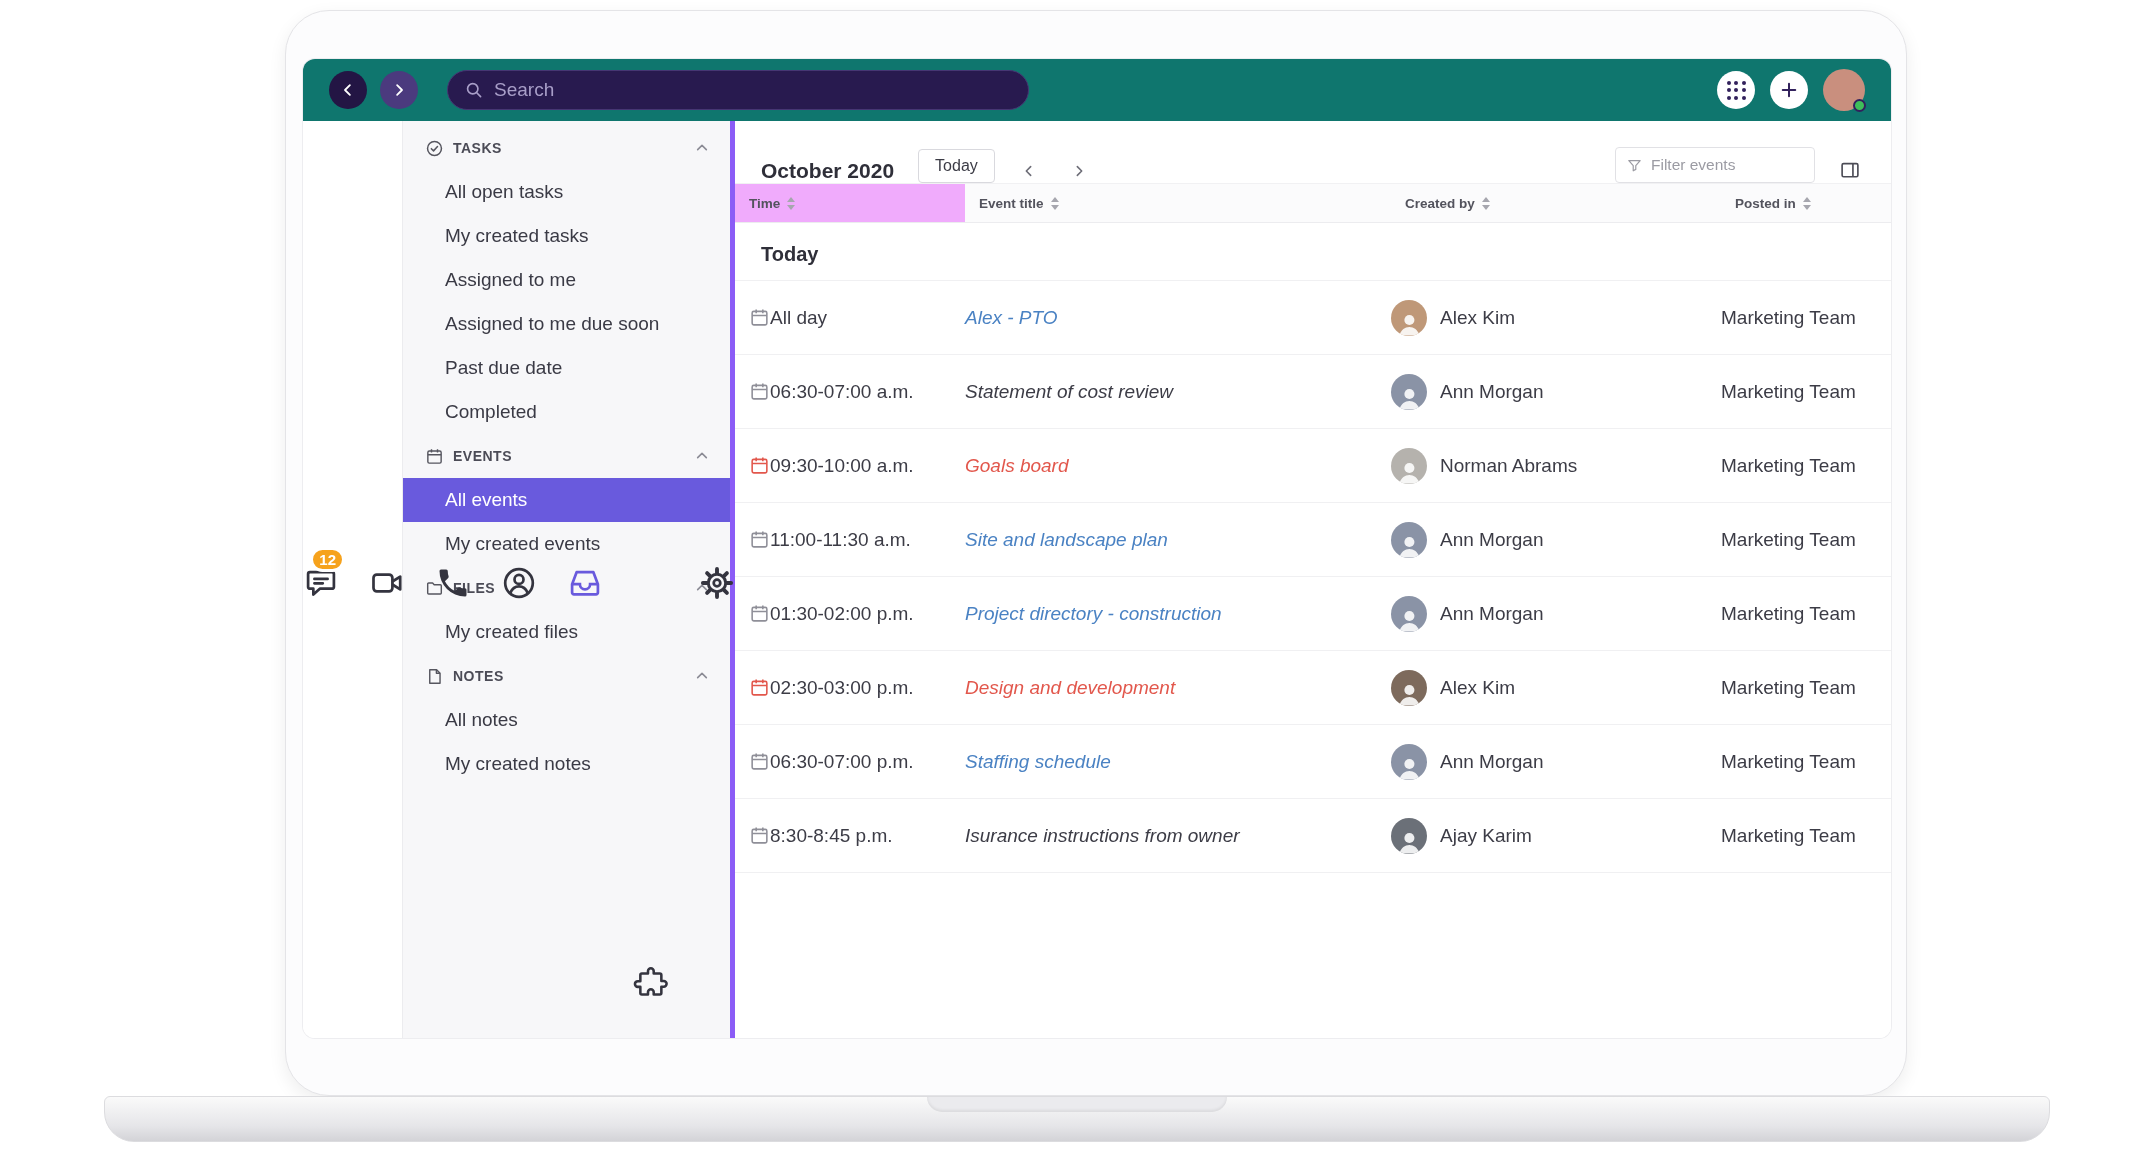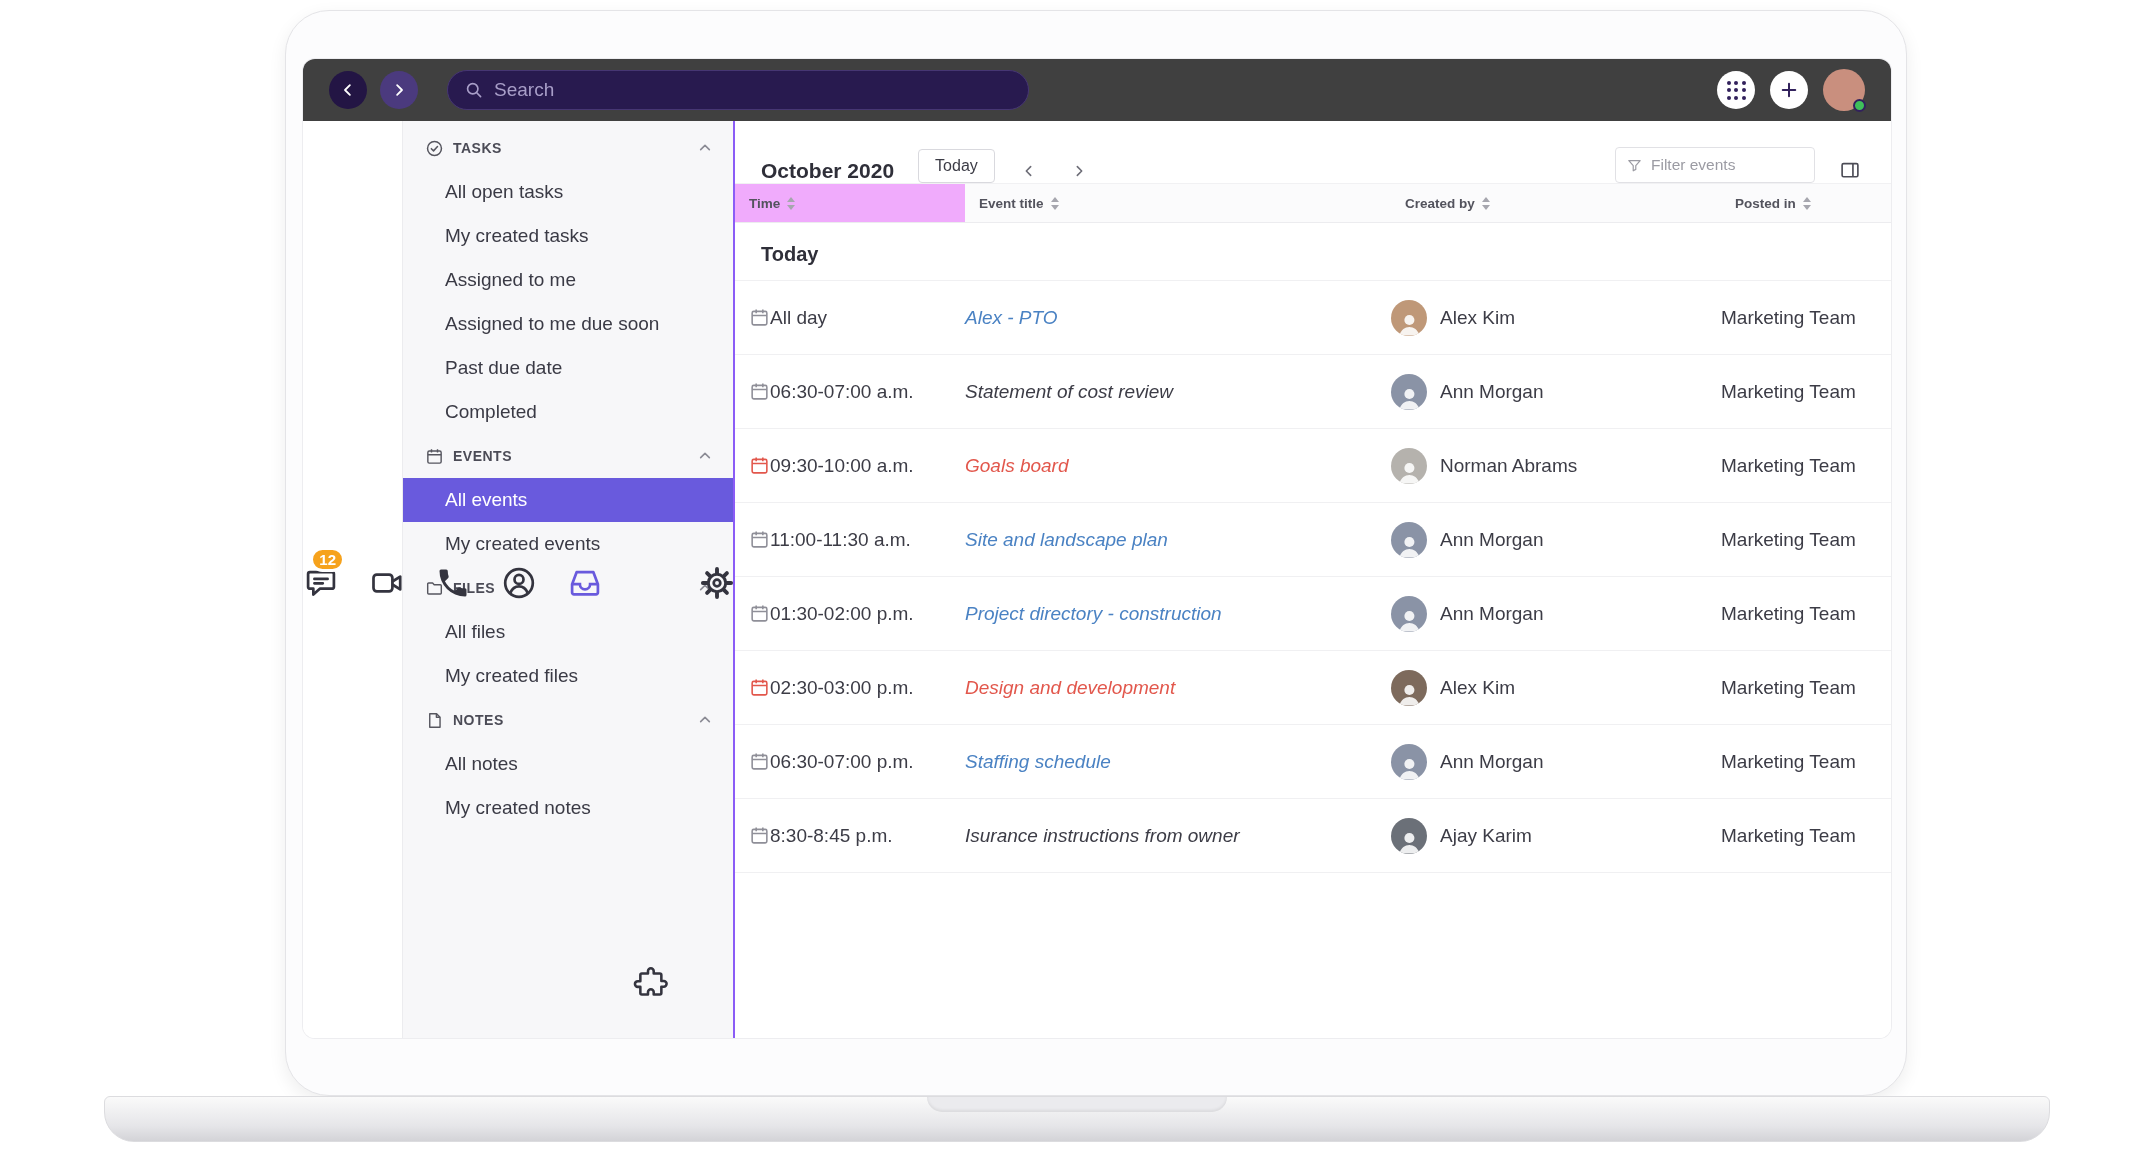--- a/index.html
+++ b/index.html
@@ -39,21 +39,21 @@
   .notch {
     position: absolute; left: 50%; top: 0; transform: translateX(-50%);
     width: 300px; height: 15px;
     background: #ebebee;
     border-radius: 0 0 16px 16px;
     box-shadow: inset 0 -2px 3px rgba(0,0,0,.07);
   }
 
   
   .topbar {
-    height: 62px; background: #404040;
+    height: 62px; background: #0f766e;
     display: flex; align-items: center;
     padding: 0 26px; gap: 13px; flex: 0 0 auto;
   }
   .nav-circle {
     width: 38px; height: 38px; border-radius: 50%;
     border: none; color: #fff; cursor: pointer;
     display: flex; align-items: center; justify-content: center;
   }
   .nav-circle.back { background: #231544; }
   .nav-circle.fwd  { background: #4b3a7e; }
@@ -112,21 +112,21 @@
   .badge {
     position: absolute; top: -8px; right: -6px;
     min-width: 30px; height: 25px; padding: 0 6px;
     border-radius: 13px; background: #f6a21c; color: #fff;
     font-size: 15px; font-weight: bold;
     display: flex; align-items: center; justify-content: center;
     border: 3px solid #fff;
   }
 
   .sidebar {
-    width: 332px; background: #f7f7f9; border-right: 2px solid #8b5cf6;
+    width: 332px; background: #f7f7f9; border-right: 5px solid #8b5cf6;
     padding-top: 5px; display: flex; flex-direction: column; flex: 0 0 auto;
   }
   .section-header {
     height: 44px; display: flex; align-items: center;
     padding: 0 20px 0 22px; gap: 9px; color: #4b4b56; cursor: pointer;
   }
   .section-header .s-icon { width: 19px; height: 19px; color: #56565f; }
   .section-header .s-icon .ic { width: 100%; height: 100%; }
   .section-header .s-label { font-size: 14px; font-weight: bold; letter-spacing: .5px; }
   .section-header .chev { margin-left: auto; width: 16px; height: 16px; color: #8b8b95; }
@@ -455,21 +455,20 @@
                 <use href="#i-folder"></use>
               </svg>
             </span>
           <span class="s-label">FILES</span>
           <span class="chev">
               <svg class="ic">
                 <use href="#i-chevup"></use>
               </svg>
             </span>
         </div>
-        <div class="side-item">All files</div>
         <div class="side-item">My created files</div>
 
         <div class="section-header">
           <span class="s-icon">
               <svg class="ic">
                 <use href="#i-note"></use>
               </svg>
             </span>
           <span class="s-label">NOTES</span>
           <span class="chev">

